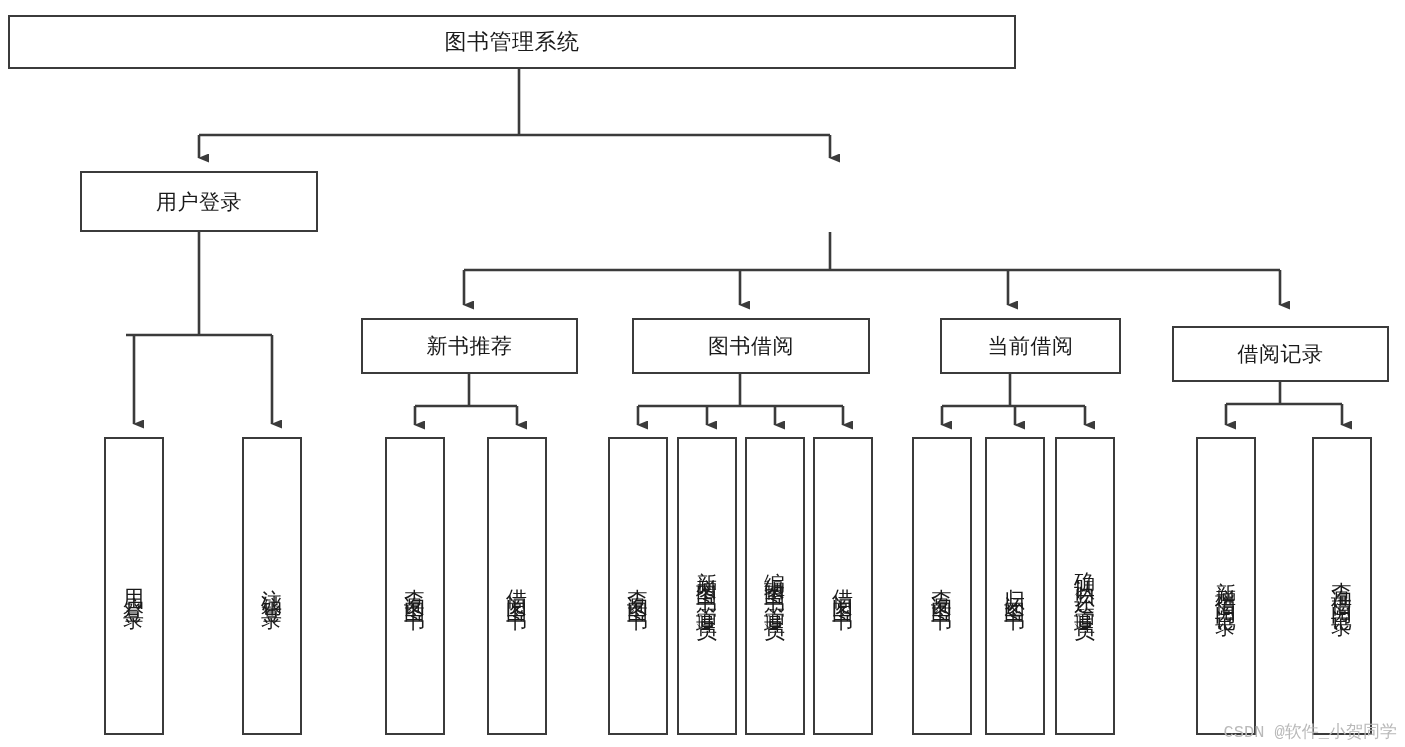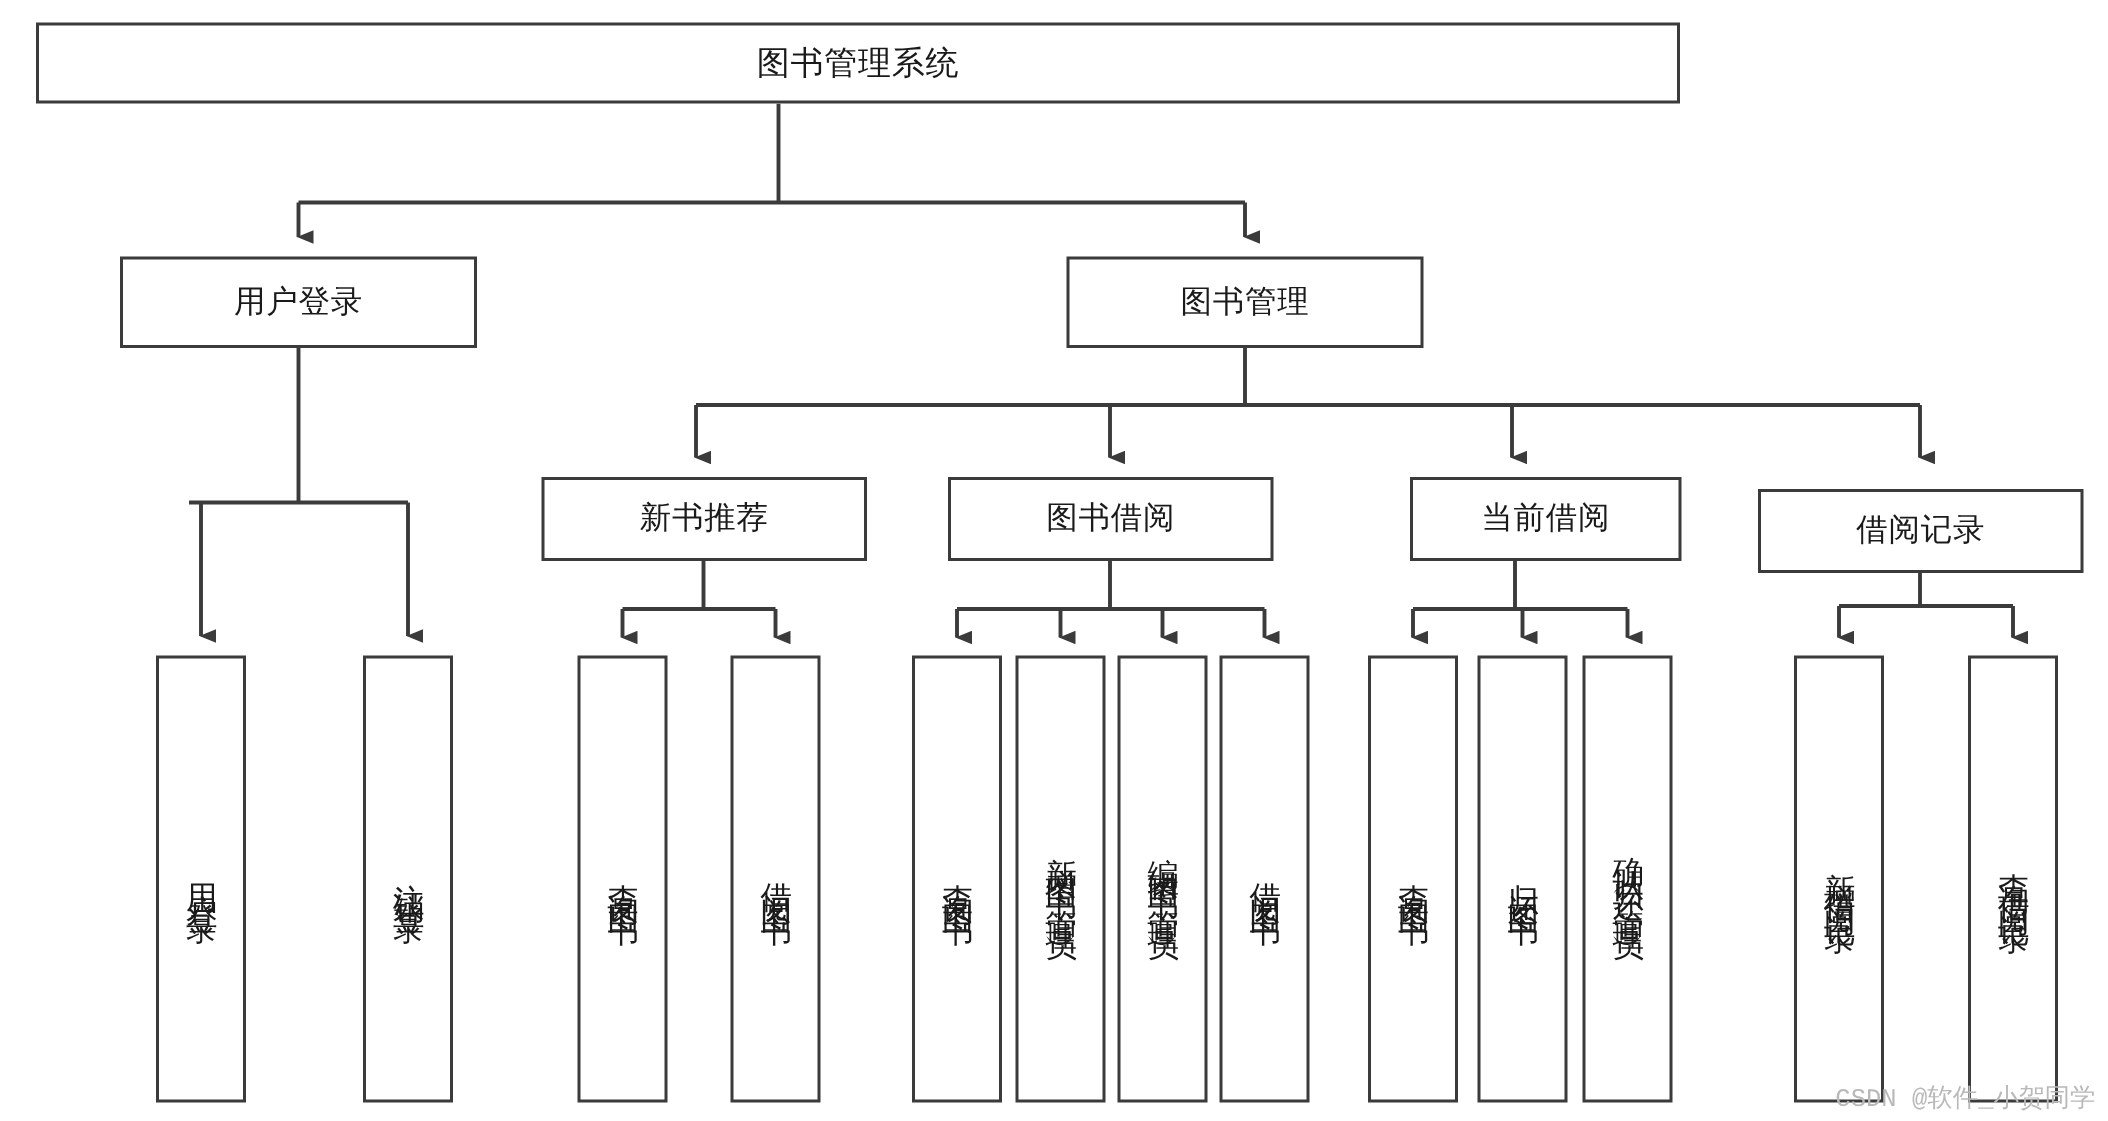--- a/index.html
+++ b/index.html
@@ -112,35 +112,32 @@
       <path d="M1015,406 L1015,425" marker-end="url(#arrowhead)"></path>
       <path d="M1085,406 L1085,425" marker-end="url(#arrowhead)"></path>
 
       <path d="M1280,374 L1280,404"></path>
       <path d="M1226,404 L1342,404"></path>
       <path d="M1226,404 L1226,425" marker-end="url(#arrowhead)"></path>
       <path d="M1342,404 L1342,425" marker-end="url(#arrowhead)"></path>
     </g>
   </svg>
 
-  <div class="node-box root" style="left:24px; top:15px; width:1096px; height:54px;">
+  <div class="node-box root" style="left:8px; top:15px; width:1008px; height:54px;">
     <span class="node-label">图书管理系统</span>
   </div>
 
   <div class="node-box tier1" style="left:80px; top:171px; width:238px; height:61px;">
     <span class="node-label">用户登录</span>
   </div>
-  <div class="node-box tier1" style="left:711px; top:171px; width:238px; height:61px;">
-    <span class="node-label">图书管理</span>
-  </div>
 
   <div class="node-box tier2" style="left:361px; top:318px; width:217px; height:56px;">
     <span class="node-label">新书推荐</span>
   </div>
-  <div class="node-box tier2" style="left:632px; top:318px; width:217px; height:56px;">
+  <div class="node-box tier2" style="left:632px; top:318px; width:238px; height:56px;">
     <span class="node-label">图书借阅</span>
   </div>
   <div class="node-box tier2" style="left:940px; top:318px; width:181px; height:56px;">
     <span class="node-label">当前借阅</span>
   </div>
   <div class="node-box tier2" style="left:1172px; top:326px; width:217px; height:56px;">
     <span class="node-label">借阅记录</span>
   </div>
 
   <div class="node-box vertical" style="left:104px; top:437px; width:60px; height:298px;">

